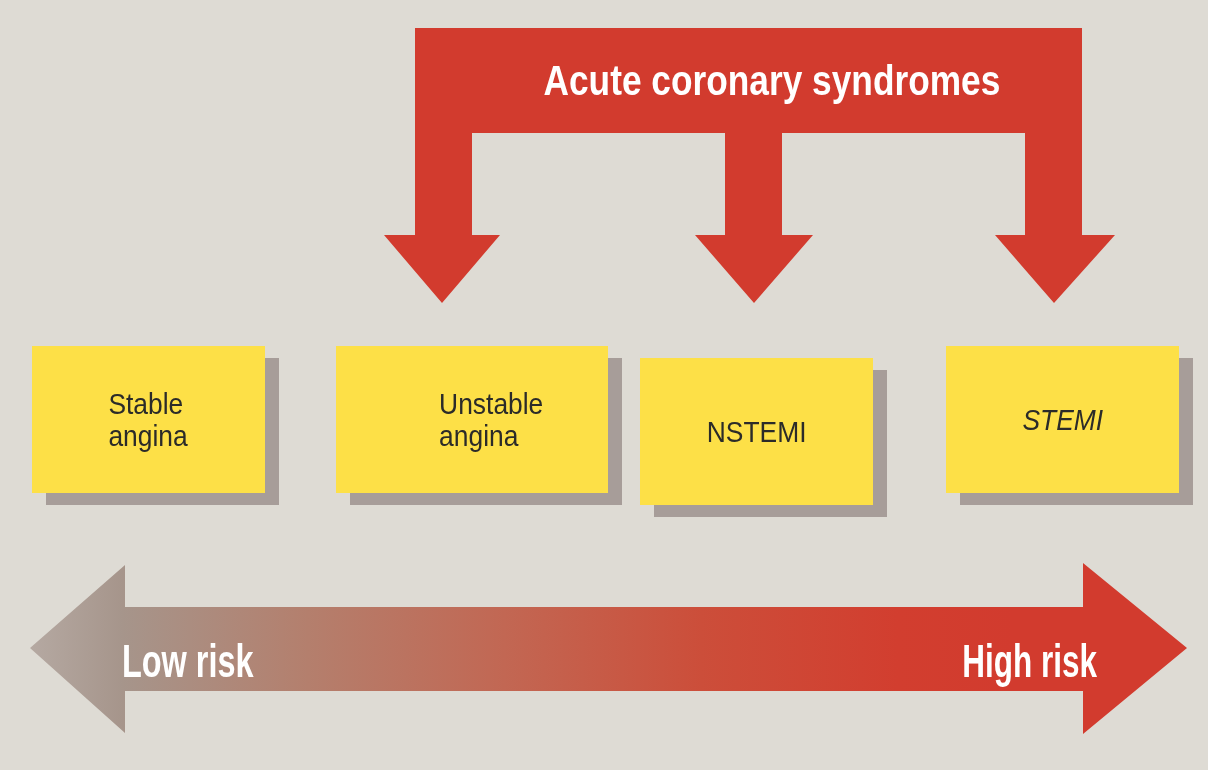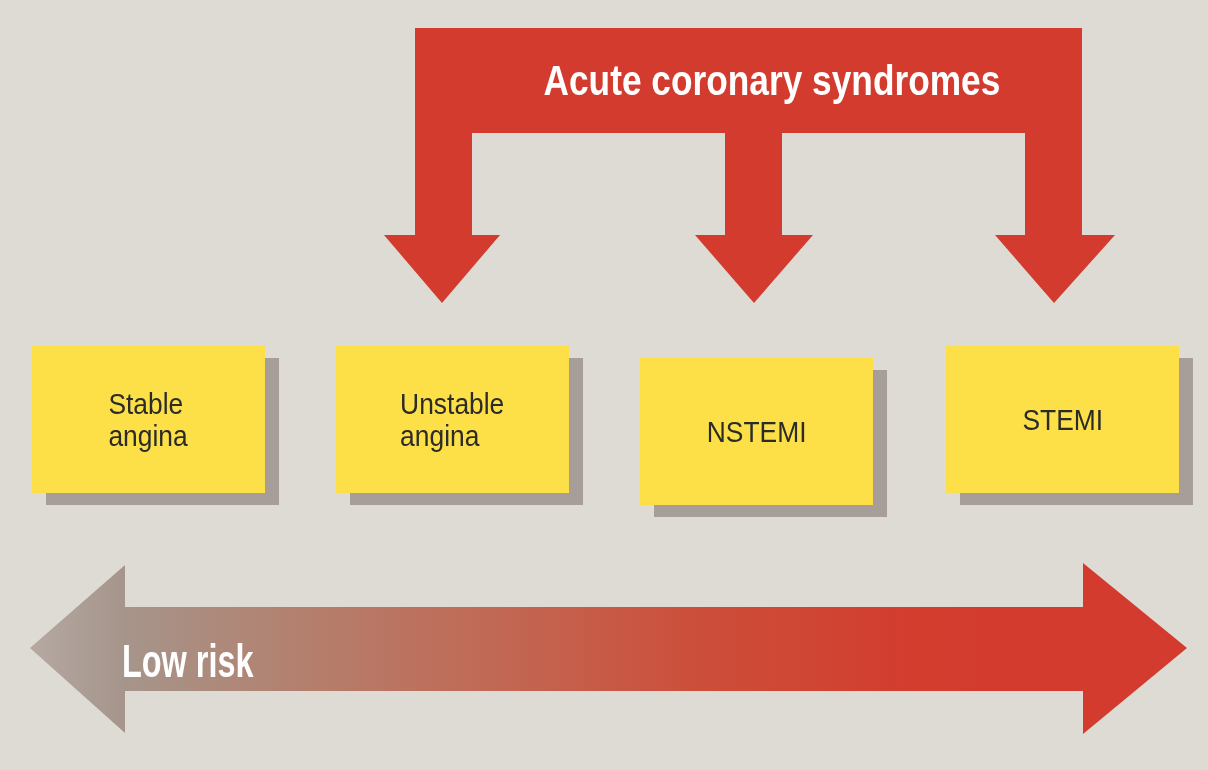--- a/index.html
+++ b/index.html
@@ -55,23 +55,23 @@
     font-size: 30px;
     line-height: 32px;
   }
   .box .box-label {
     text-align: left;
     transform: scaleX(0.88);
     transform-origin: center center;
     white-space: nowrap;
   }
   .box-1 { left: 32px; }
-  .box-2 { left: 336px; }
+  .box-2 { left: 336px; padding-left: 39px; }
   .box-3 { left: 640px; margin-top: 12px; }
-  .box-4 { left: 946px; }
+  .box-4 { left: 946px; font-style: italic; }
   .risk-label {
     position: absolute;
     top: 604px;
     height: 84px;
     display: flex;
     align-items: flex-end;
     color: #ffffff;
     font-size: 47px;
     font-weight: bold;
     white-space: nowrap;
@@ -144,14 +144,17 @@
     <div class="box-label">
       <div>STEMI</div>
       <div></div>
     </div>
   </div>
 
   <div class="risk-label risk-label-low">
     <span class="condense">Low risk</span>
   </div>
 
+  <div class="risk-label risk-label-high">
+    <span class="condense">High risk</span>
+  </div>
 
 </div>
 
 </body></html>

